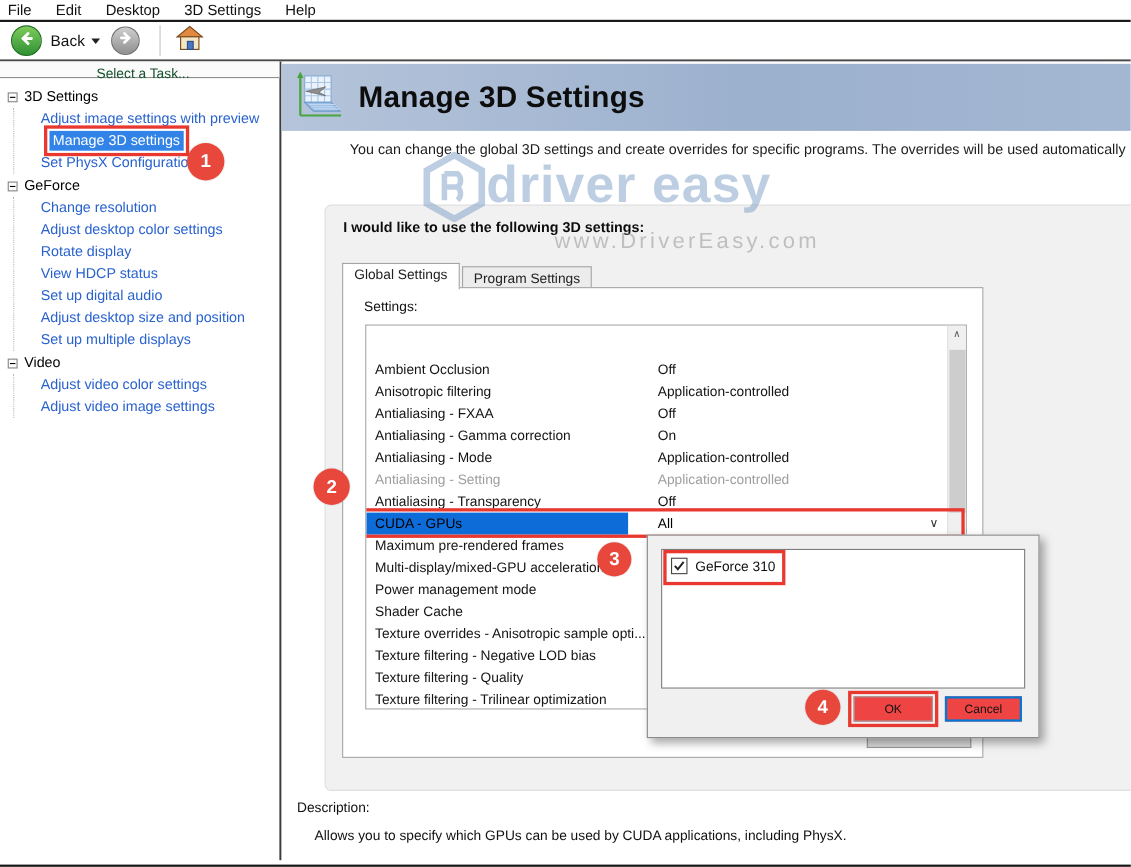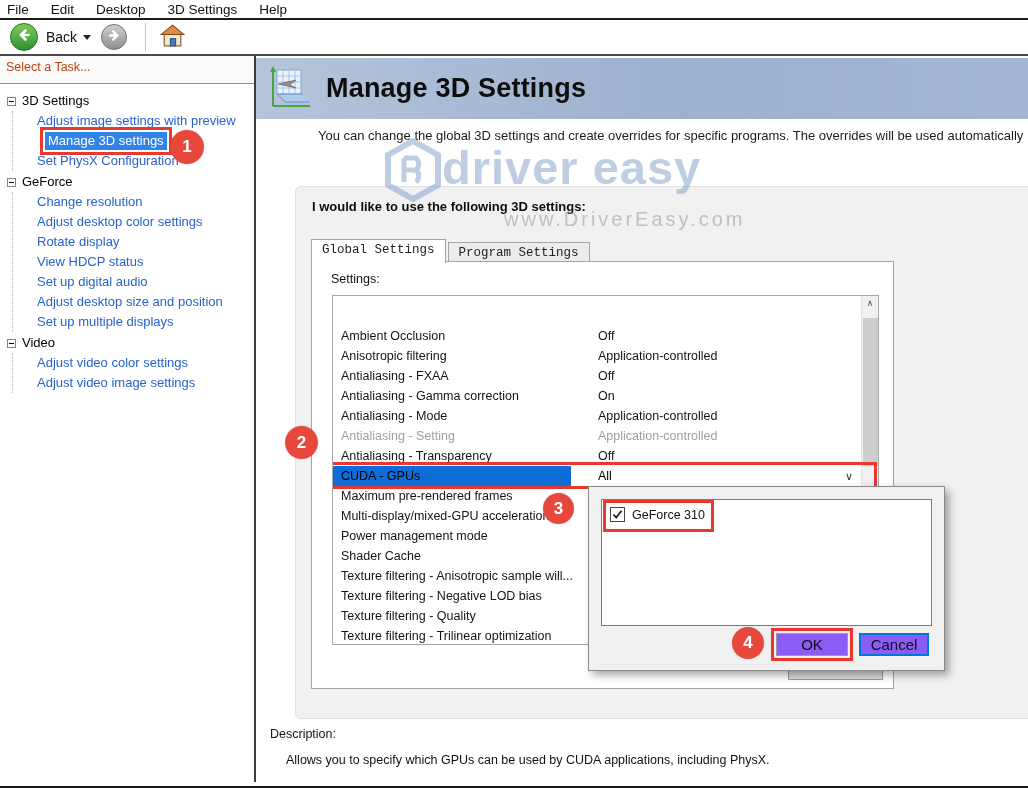--- a/index.html
+++ b/index.html
@@ -25,21 +25,21 @@
     background:linear-gradient(#7ecb5a,#2f9135);display:flex;align-items:center;justify-content:center;}
   .back-label{font-size:14px;color:#111;margin-left:8px;}
   .caret{width:0;height:0;border-left:4px solid transparent;border-right:4px solid transparent;border-top:5px solid #222;margin-left:6px;}
   .nav-fwd{width:26px;height:26px;margin-left:10px;border-radius:50%;border:1px solid #6e6e6e;
     background:linear-gradient(#cfcfcf,#8f8f8f);display:flex;align-items:center;justify-content:center;}
   .tb-sep{width:1px;height:28px;background:#c4c4c4;margin:0 14px 0 18px;}
 
   
   .content{display:flex;height:726px;}
   .sidebar{position:relative;width:256px;border-right:2px solid #3c3c3c;background:#fff;flex:none;}
-  .task-header{height:28px;line-height:22px;padding-left:6px;font-size:12.5px;color:#c2410c;background:#fbfbfb;border-bottom:1px solid #8e8e8e;}
+  .task-header{height:15px;line-height:22px;padding-left:6px;font-size:12.5px;color:#14532d;background:#fbfbfb;border-bottom:1px solid #8e8e8e;text-align:center;}
   .task-tree{padding-top:6px;font-size:13px;}
   .tree-group{height:20px;line-height:20px;display:flex;align-items:center;margin-top:1px;color:#000;}
   .expander{width:9px;height:9px;border:1px solid #848484;margin:0 6px 0 7px;flex:none;
     background:linear-gradient(#000,#000) center/5px 1px no-repeat,#fff;}
   .tree-children{margin-left:12px;border-left:1px dotted #b8b8b8;}
   .tree-item{height:20px;line-height:20px;padding-left:24px;color:var(--link);white-space:nowrap;}
   .tree-sel{background:var(--tree-sel);color:#fff;padding:1px 3px 2px 3px;}
   .redbox-tree{display:inline-block;border:3px solid var(--red);padding:1px 2px;margin:-5px 0;background:transparent;}
   .tree-item.has-sel{padding-left:27px;}
 
@@ -54,21 +54,21 @@
   
   .wm{position:absolute;z-index:6;pointer-events:none;}
   .wm-text{left:186px;top:84px;font-size:47px;font-weight:700;color:rgba(124,158,199,.5);letter-spacing:1px;}
   .wm-logo{left:128px;top:82px;}
   .wm-url{left:248px;top:152px;font-size:20px;letter-spacing:3px;color:rgba(150,150,150,.55);}
 
   
   .panel{position:absolute;left:39px;top:130px;width:788px;height:533px;background:#f1f1f1;border:1px solid #e0e0e0;border-radius:6px;}
   .section-heading{position:absolute;left:16px;top:12px;font-size:13px;font-weight:700;color:#0d0d0d;}
   .tabs{position:absolute;left:15px;top:52px;display:flex;align-items:flex-end;}
-  .tab{font-size:12.5px;color:#222;border:1px solid #a5a5a5;padding:3px 10px 4px;background:#ececec;font-family:Liberation Mono, monospace;}
+  .tab{font-size:12.5px;color:#222;border:1px solid #a5a5a5;padding:3px 10px 4px;background:#ececec;}
   .tab.active{background:#fff;border-bottom:none;padding-bottom:6px;position:relative;z-index:3;}
   .tab.inactive{margin-left:2px;height:21px;}
   .tabpage{position:absolute;left:15px;top:74px;width:583px;height:428px;background:#fff;border:1px solid #a5a5a5;}
   .settings-label{position:absolute;left:19px;top:10px;font-size:12.5px;color:#111;}
 
   
   .table{position:absolute;left:20px;top:33px;width:547px;height:350px;border:1px solid #a9a9a9;background:#fff;overflow:hidden;}
   .thead{position:relative;height:30px;font-size:12.5px;color:#333;}
   .th-feature{position:absolute;left:8px;top:7px;}
   .th-setting{position:absolute;left:265px;top:7px;}
@@ -88,21 +88,21 @@
 
   
   .popup{position:absolute;left:332px;top:430px;width:357px;height:185px;background:#f0f0f0;border:1px solid #8a8a8a;
     box-shadow:4px 4px 8px rgba(0,0,0,.35);z-index:20;}
   .listbox{position:absolute;left:12px;top:12px;width:331px;height:127px;background:#fff;border:1px solid #7c7c7c;}
   .gpu-row{position:absolute;left:8px;top:7px;display:flex;align-items:center;}
   .checkbox{width:15px;height:15px;border:1px solid #444;background:#fff;display:flex;align-items:center;justify-content:center;flex:none;}
   .gpu-label{font-size:12.5px;color:#111;margin-left:7px;white-space:nowrap;}
   .gpu-redbox{position:absolute;left:14px;top:13px;width:111px;height:32px;border:3px solid var(--red);pointer-events:none;}
   .ok-wrap{position:absolute;left:182px;top:141px;border:3px solid var(--red);padding:2px;}
-  .btn{font-size:15px;color:#111;background:#8b5cf6;border:1px solid #9e9e9e;display:flex;align-items:center;justify-content:center;}
+  .btn{font-size:11px;color:#111;background:#ef4444;border:1px solid #9e9e9e;display:flex;align-items:center;justify-content:center;}
   .ok-btn{width:72px;height:23px;}
   .cancel-btn{position:absolute;left:270px;top:146px;width:70px;height:23px;border:2px solid #0078d7;}
   .sliver{position:absolute;left:532px;top:615px;width:95px;height:9px;background:#dcdcdc;border:1px solid #9a9a9a;border-top:none;z-index:15;}
 
   
   .circle{position:absolute;border-radius:50%;background:#e8473c;color:#fff;font-weight:700;font-size:17px;
     display:flex;align-items:center;justify-content:center;z-index:30;box-shadow:0 0 0 1px rgba(0,0,0,.05);}
   .c1{left:170px;top:74px;width:34px;height:34px;}
   .c2{left:29px;top:370px;width:33px;height:33px;}
   .c3{left:287px;top:437px;width:31px;height:31px;z-index:25;}
@@ -276,21 +276,21 @@
                 </div>
                 <div class="trow">
                   <div class="cell-feature">Power management mode</div>
                   <div class="cell-setting"></div>
                 </div>
                 <div class="trow">
                   <div class="cell-feature">Shader Cache</div>
                   <div class="cell-setting"></div>
                 </div>
                 <div class="trow">
-                  <div class="cell-feature">Texture filtering - Anisotropic sample will...</div>
+                  <div class="cell-feature">Texture overrides - Anisotropic sample opti...</div>
                   <div class="cell-setting"></div>
                 </div>
                 <div class="trow">
                   <div class="cell-feature">Texture filtering - Negative LOD bias</div>
                   <div class="cell-setting"></div>
                 </div>
                 <div class="trow">
                   <div class="cell-feature">Texture filtering - Quality</div>
                   <div class="cell-setting"></div>
                 </div>

